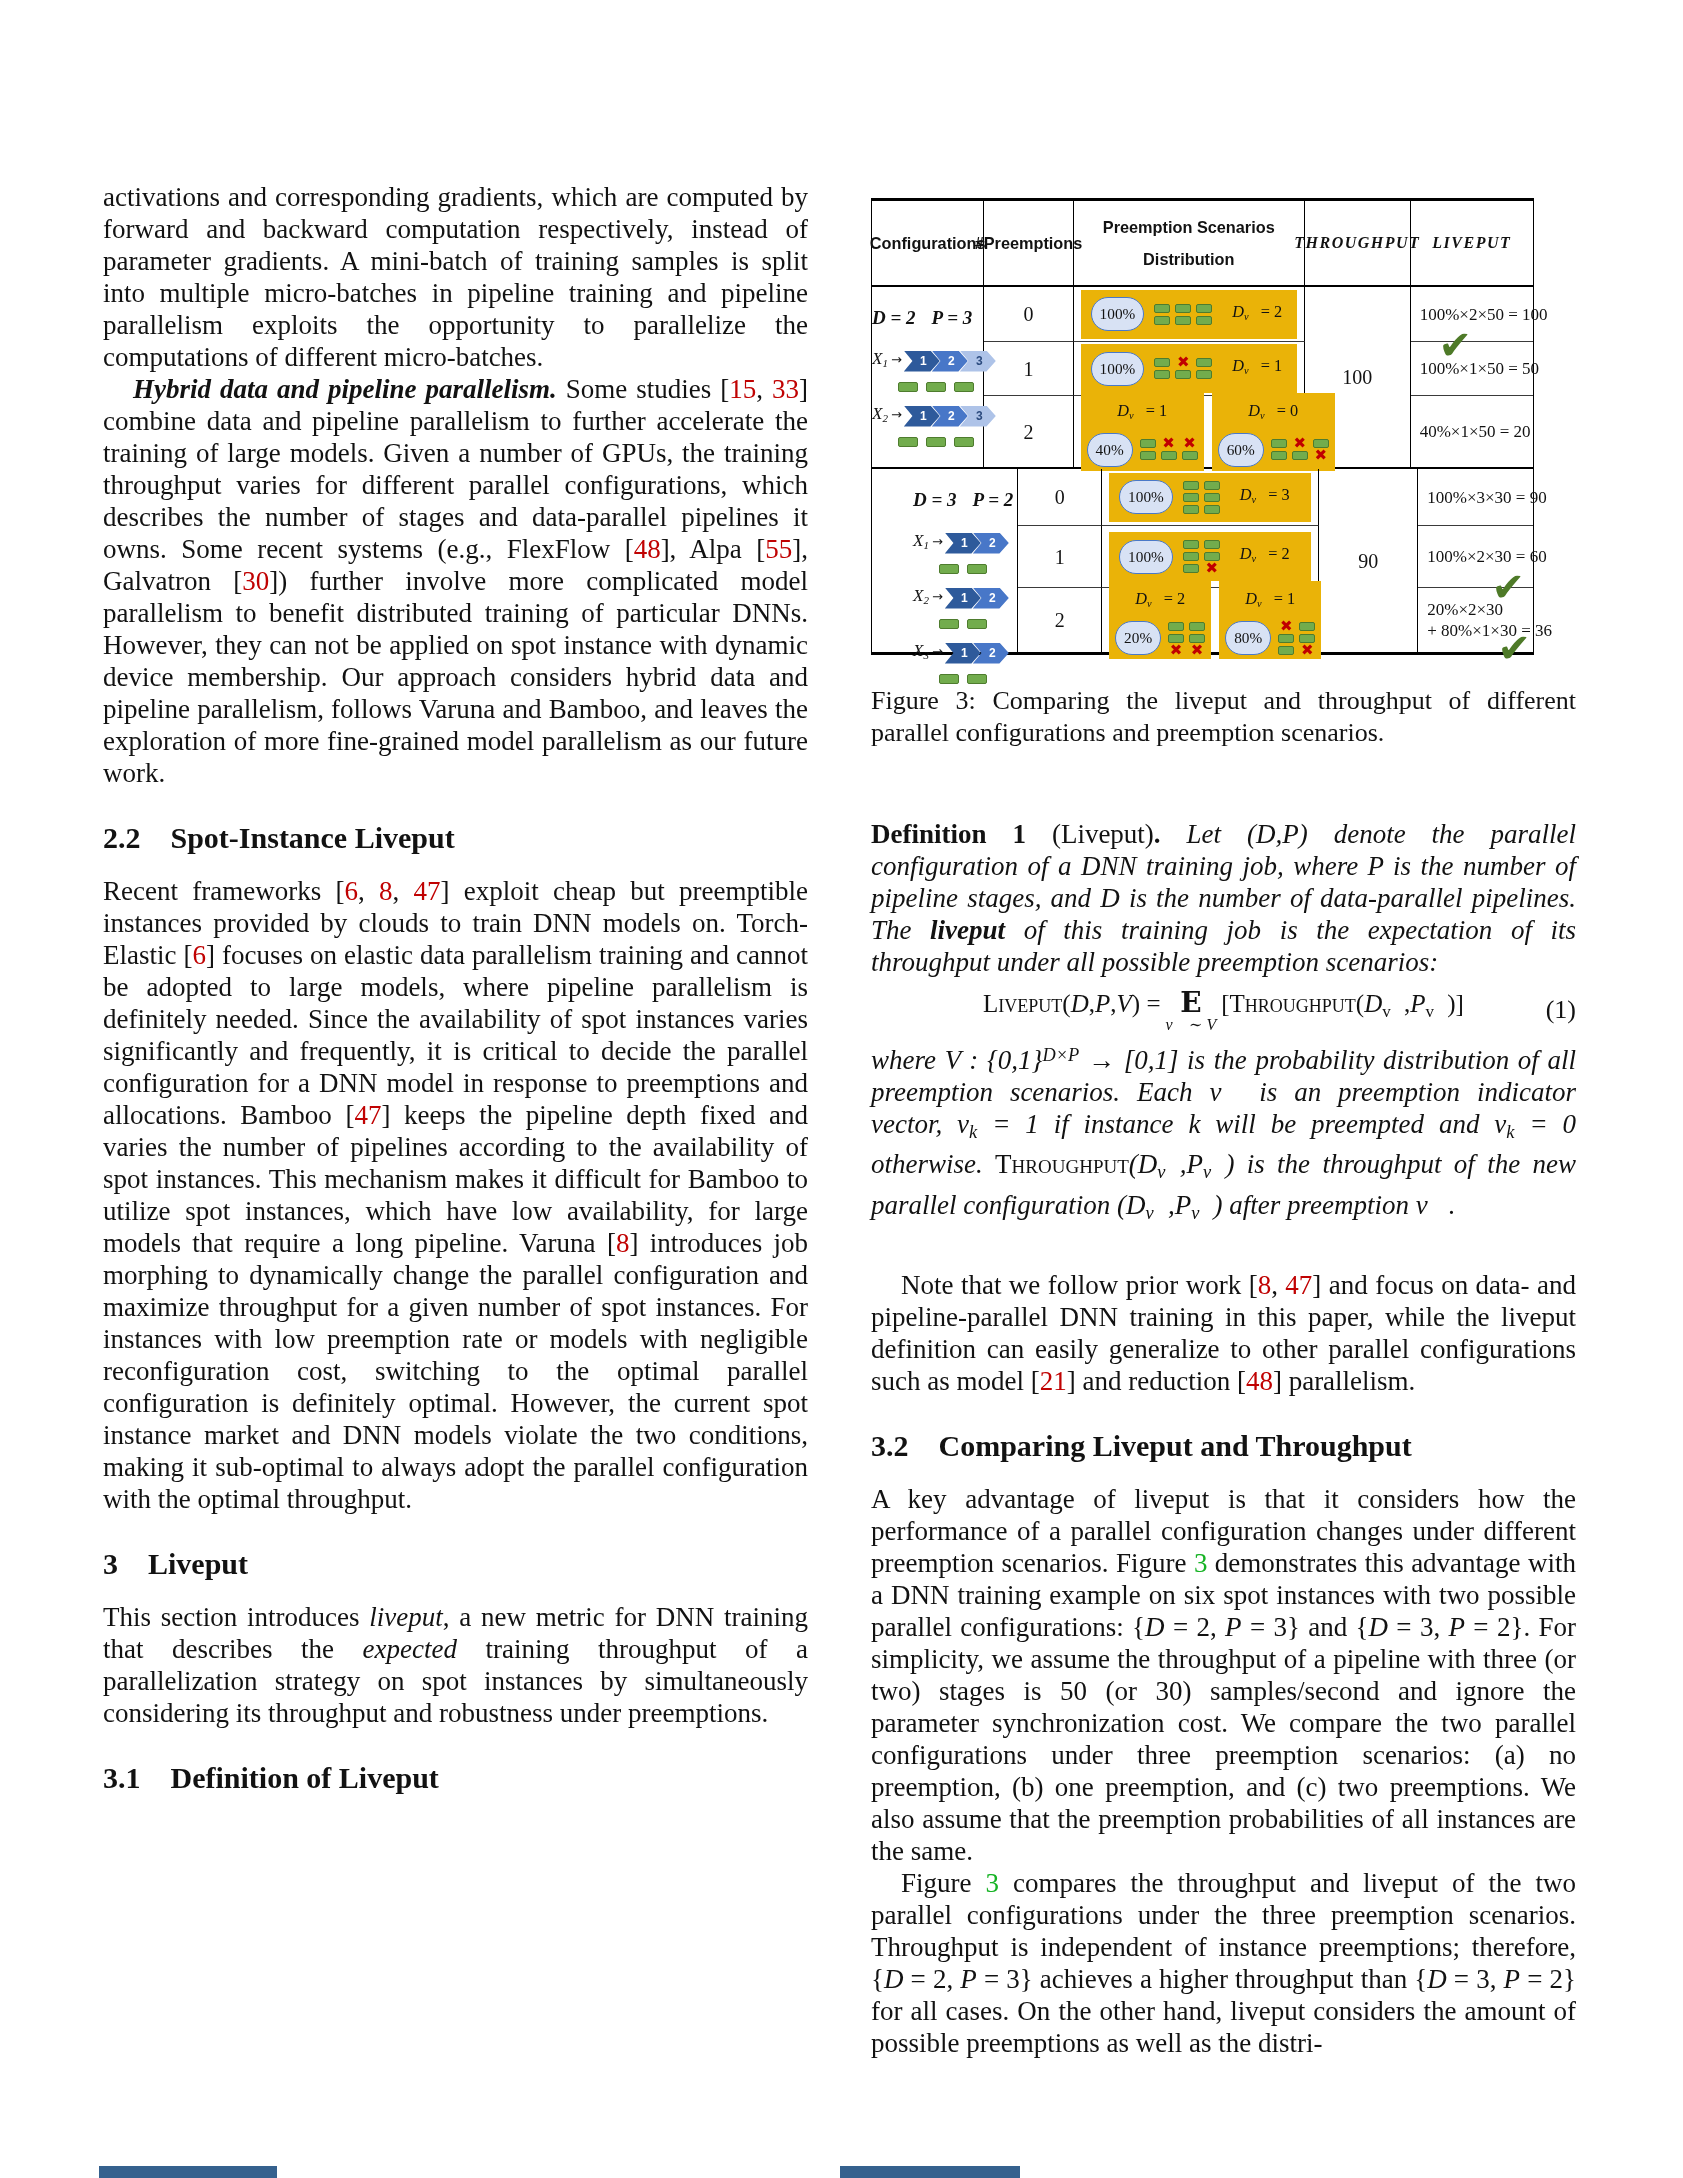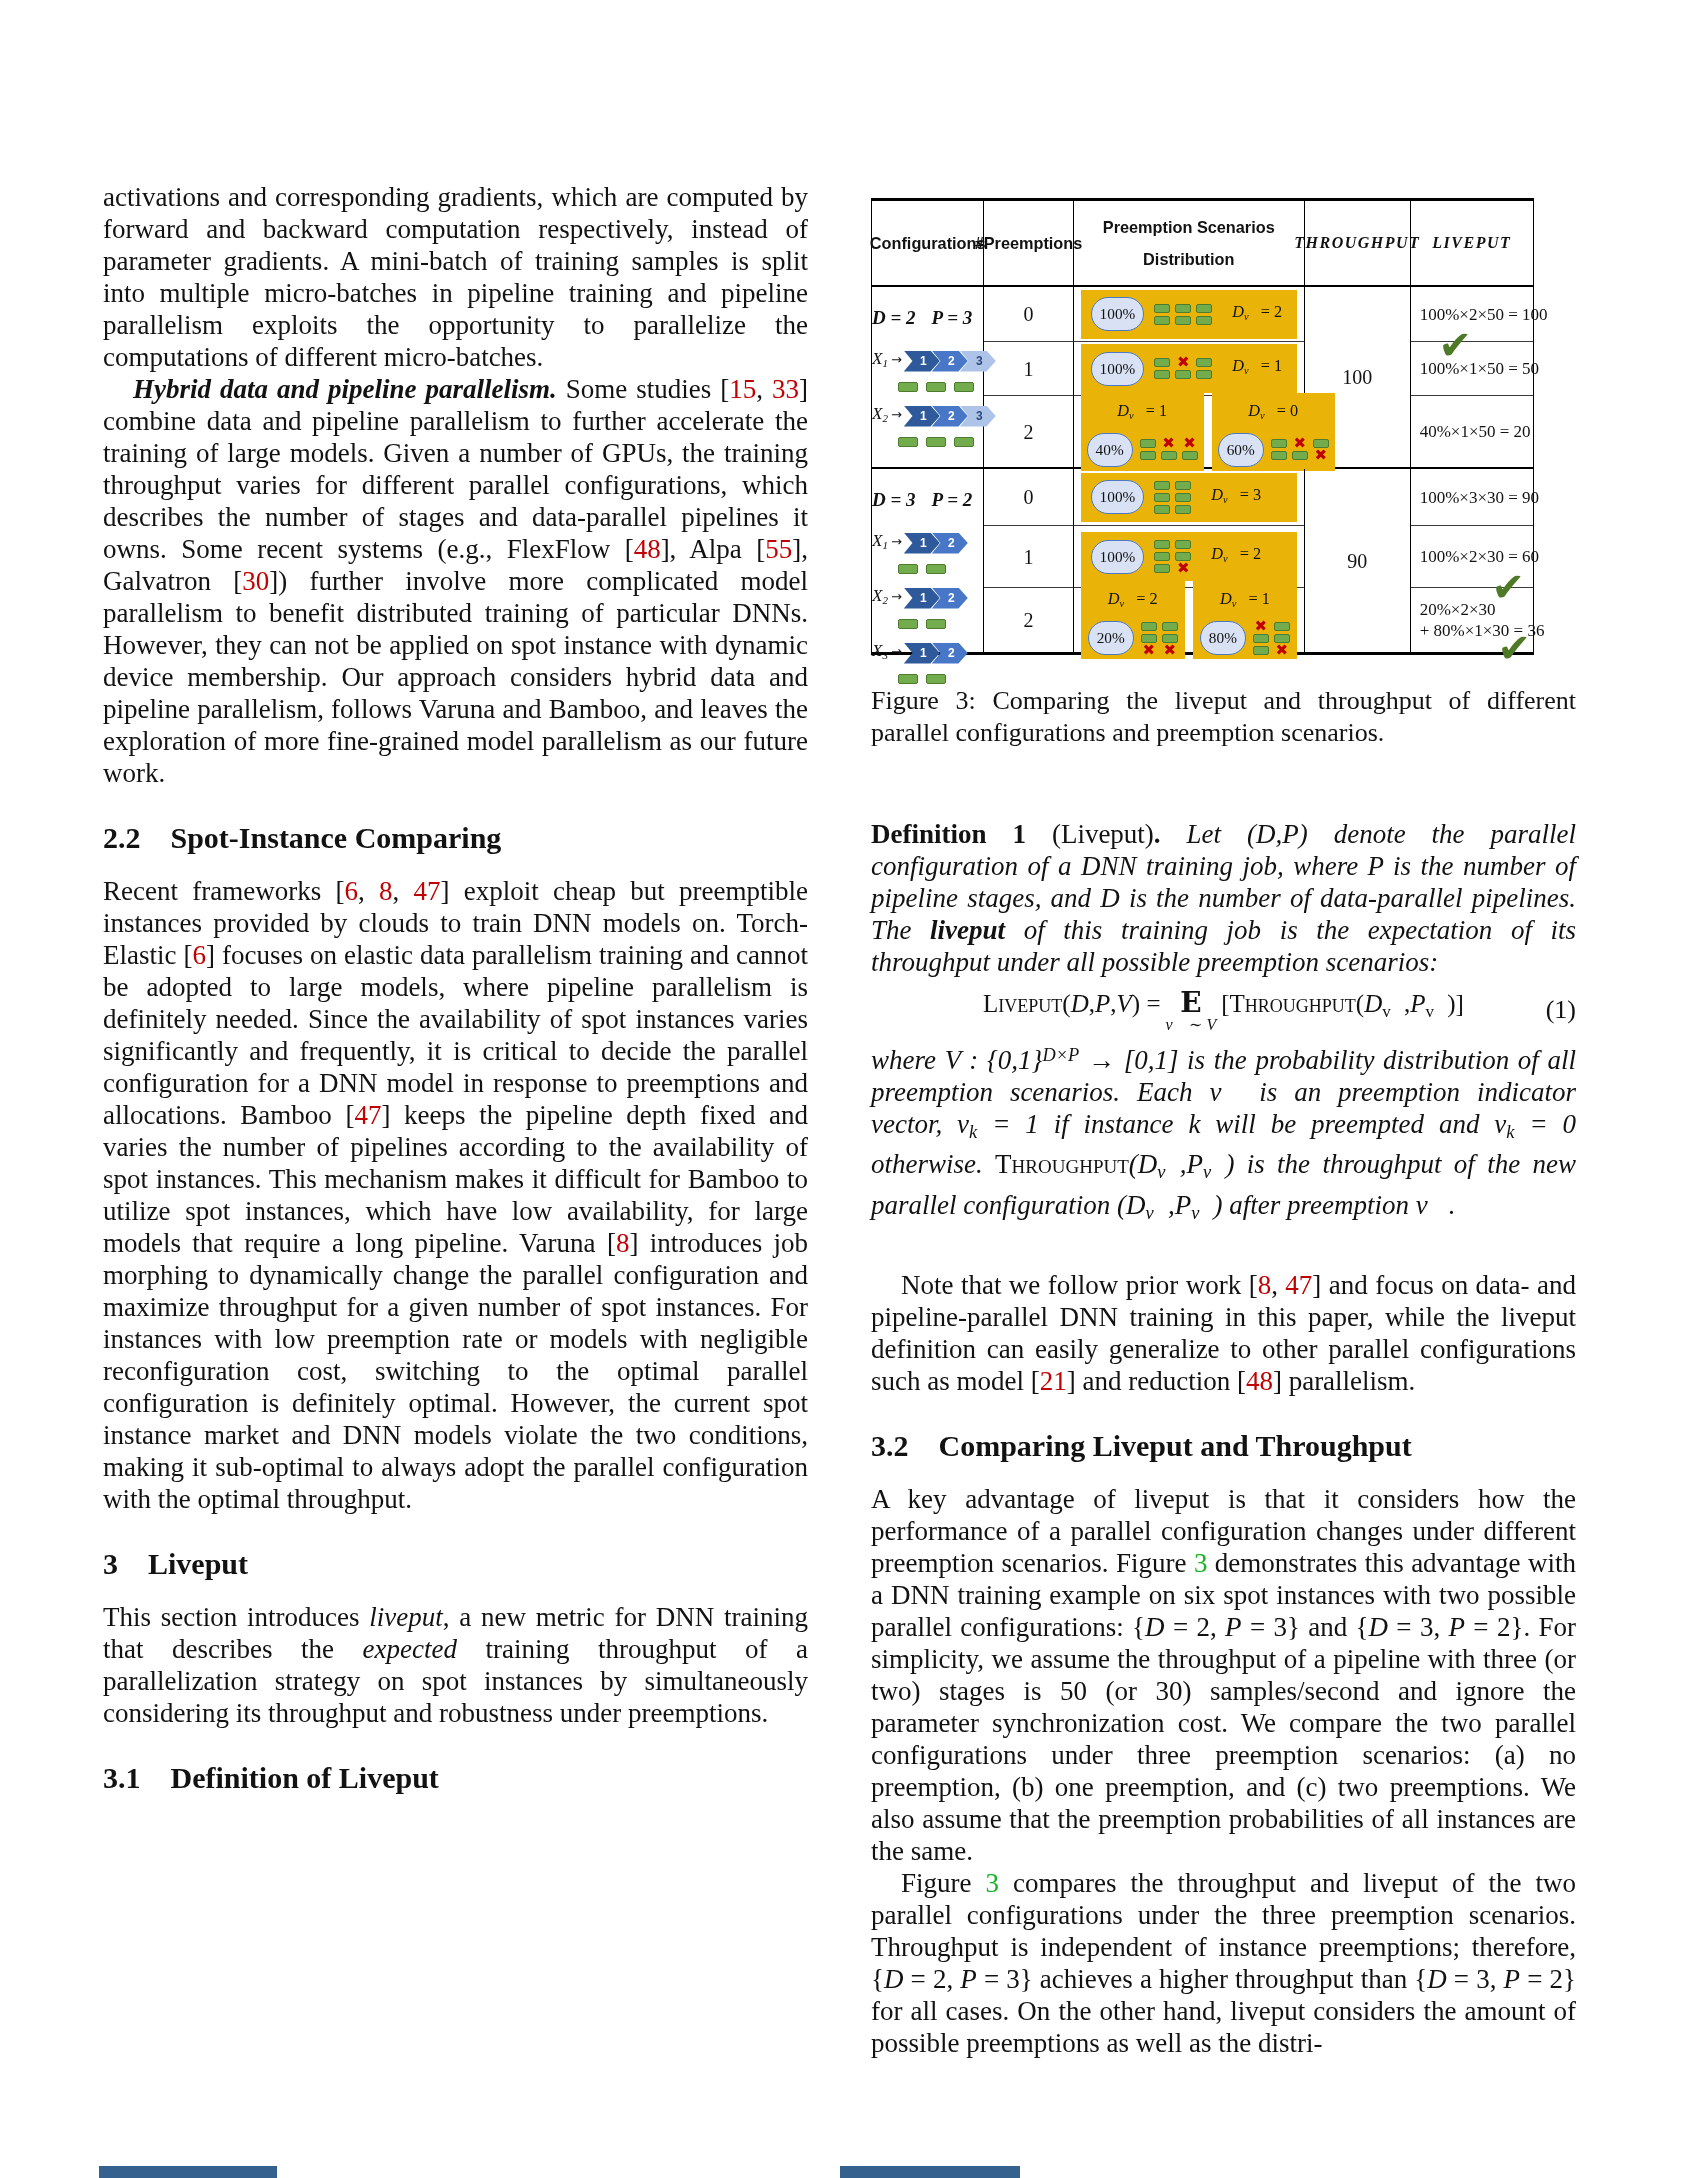--- a/index.html
+++ b/index.html
@@ -23,21 +23,21 @@
   h2.sect{font-size:30px;font-weight:bold;margin:33px 0 21px;font-style:normal;text-align:left;}
   h2.sect .snum{margin-right:30px;}
 
   
   .figwrap{margin:14px 0 0 0;}
   .ftable{width:661px;border:1.4px solid #000;border-top:3px solid #000;border-bottom:3px solid #000;
           font-family:"Liberation Serif",serif;}
   .fhead,.fgroup{display:grid;grid-template-columns:17% 13.5% 35% 16% 18.5%;}
   .fhead{border-bottom:2.6px solid #000;}
   .fgroup.g0{grid-template-rows:54px 54px 72px;border-bottom:2.6px solid #000;}
-  .fgroup.g1{grid-template-rows:56px 62px 65px;}
+  .fgroup.g1{grid-template-rows:56px 62px 65px;margin-left:41px;}
   .fhcell{font-family:"Liberation Sans",sans-serif;font-weight:bold;font-size:16.3px;
           display:flex;align-items:center;justify-content:center;padding:10px 2px;text-align:center;}
   .fhcell.ser{font-family:"Liberation Serif",serif;font-style:italic;letter-spacing:1.5px;font-size:16px;}
   .fhcell:not(:last-child),.fcell:not(.lput){border-right:1.4px solid #000;}
   .fcell{display:flex;position:relative;box-sizing:border-box;min-width:0;}
   .fcell.tb{border-top:1.1px solid #3a3a3a;}
   .npre{align-items:center;justify-content:center;font-size:20px;grid-column:2;}
   .tput{align-items:center;justify-content:center;font-size:20px;grid-column:4;grid-row:1/4;}
   .cfg{flex-direction:column;align-items:flex-start;grid-column:1;grid-row:1/4;padding-top:15px;}
   .scen{align-items:center;grid-column:3;padding:5px 7px;gap:8px;}
@@ -92,21 +92,21 @@
   .eq-num{position:absolute;right:0;top:6px;font-size:26px;}
   .footbar{position:absolute;height:12px;top:2166px;background:#35618e;}
 </style>
 </head>
 <body>
 
 <div class="col col-left">
   <p class="body"><span>activations and corresponding gradients, which are computed by forward and backward computation respectively, instead of parameter gradients. A mini-batch of training samples is split into multiple micro-batches in pipeline training and pipeline parallelism exploits the opportunity to parallelize the computations of different micro-batches.</span></p>
   <p class="body indent"><span class="bi">Hybrid data and pipeline parallelism.</span><span>  Some studies [</span><span class="cite">15</span><span>, </span><span class="cite">33</span><span>] combine data and pipeline parallelism to further accelerate the training of large models. Given a number of GPUs, the training throughput varies for different parallel configurations, which describes the number of stages and data-parallel pipelines it owns. Some recent systems (e.g., FlexFlow [</span><span class="cite">48</span><span>], Alpa [</span><span class="cite">55</span><span>], Galvatron [</span><span class="cite">30</span><span>]) further involve more complicated model parallelism to benefit distributed training of particular DNNs. However, they can not be applied on spot instance with dynamic device membership. Our approach considers hybrid data and pipeline parallelism, follows Varuna and Bamboo, and leaves the exploration of more fine-grained model parallelism as our future work.</span></p>
   <h2 class="sect">
-    <span class="snum">2.2</span><span>Spot-Instance Comparing</span>
+    <span class="snum">2.2</span><span>Spot-Instance Liveput</span>
   </h2>
   <p class="body"><span>Recent frameworks [</span><span class="cite">6</span><span>, </span><span class="cite">8</span><span>, </span><span class="cite">47</span><span>] exploit cheap but preemptible instances provided by clouds to train DNN models on. Torch-Elastic [</span><span class="cite">6</span><span>] focuses on elastic data parallelism training and cannot be adopted to large models, where pipeline parallelism is definitely needed. Since the availability of spot instances varies significantly and frequently, it is critical to decide the parallel configuration for a DNN model in response to preemptions and allocations. Bamboo [</span><span class="cite">47</span><span>] keeps the pipeline depth fixed and varies the number of pipelines according to the availability of spot instances. This mechanism makes it difficult for Bamboo to utilize spot instances, which have low availability, for large models that require a long pipeline. Varuna [</span><span class="cite">8</span><span>] introduces job morphing to dynamically change the parallel configuration and maximize throughput for a given number of spot instances. For instances with low preemption rate or models with negligible reconfiguration cost, switching to the optimal parallel configuration is definitely optimal. However, the current spot instance market and DNN models violate the two conditions, making it sub-optimal to always adopt the parallel configuration with the optimal throughput.</span></p>
   <h2 class="sect">
     <span class="snum">3</span><span>Liveput</span>
   </h2>
   <p class="body"><span>This section introduces </span><span class="it">liveput</span><span>, a new metric for DNN training that describes the </span><span class="it">expected</span><span> training throughput of a parallelization strategy on spot instances by simultaneously considering its throughput and robustness under preemptions.</span></p>
   <h2 class="sect">
     <span class="snum">3.1</span><span>Definition of Liveput</span>
   </h2>
 </div>

